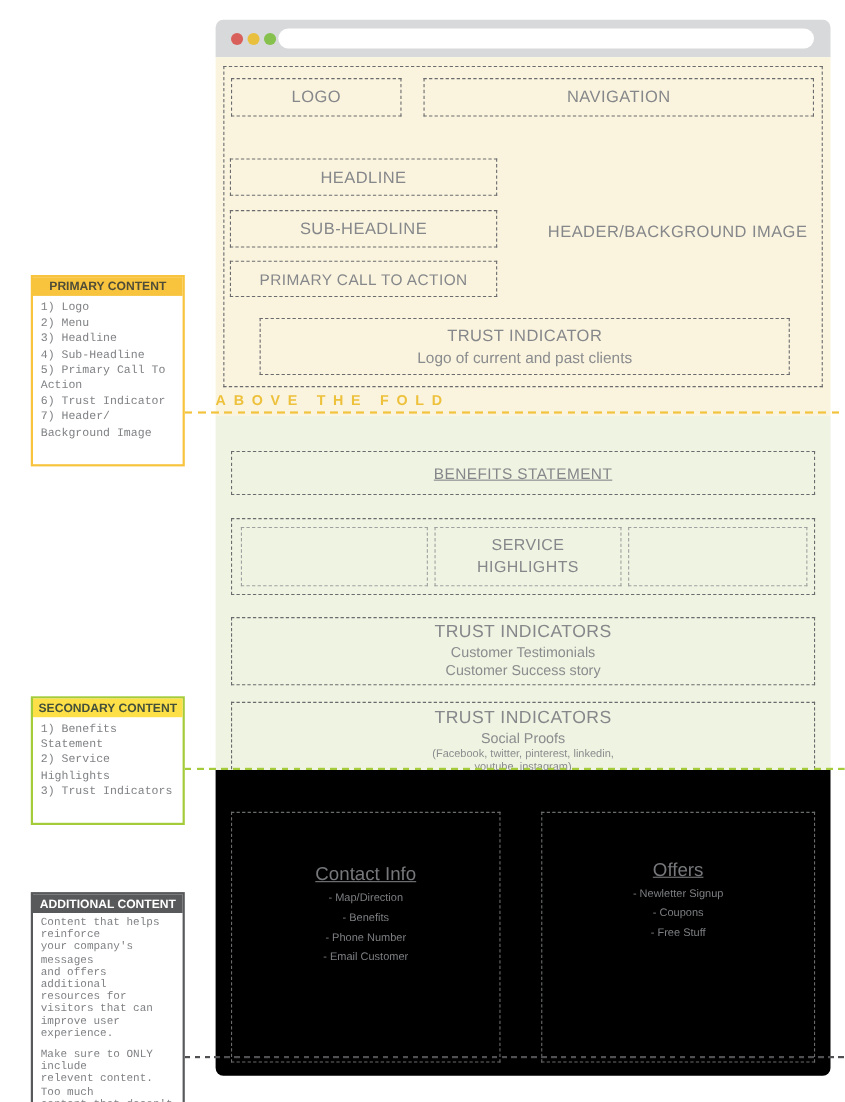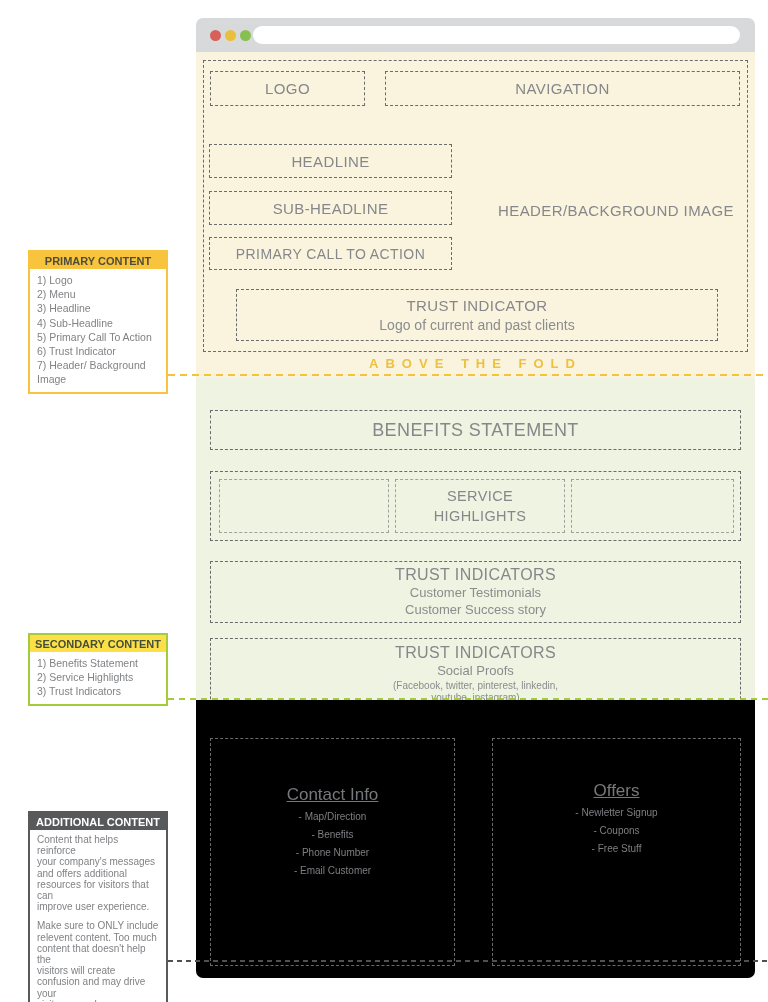--- a/index.html
+++ b/index.html
@@ -21,30 +21,30 @@
   .sec-cream{left:0;top:34px;width:559px;height:326px;background:#faf4df;}
   .sec-green{left:0;top:360px;width:559px;height:322px;background:#eff3e1;}
   .sec-gray{left:0;top:682px;width:559px;height:278px;background:#000000;border-radius:0 0 7px 7px;}
   
   .wf{border:1px dashed #6a6b6d;display:flex;flex-direction:column;align-items:center;justify-content:center;text-align:center;box-sizing:border-box;}
   .wf.light{border-color:#9fa1a0;}
   .lbl{color:#85878a;font-size:15px;letter-spacing:0.4px;}
   .lbl-sm{color:#8a8c8e;font-size:14px;margin-top:3px;}
   .pre{white-space:pre-line;}
   
-  .fold{left:0;top:304px;width:559px;text-align:center;color:#eec13c;font-weight:bold;font-size:13px;letter-spacing:7px;}
+  .fold{left:0;top:304px;width:559px;color:#eec13c;font-weight:bold;font-size:13px;letter-spacing:7px;}
   
   .connector{height:2px;z-index:5;}
   .line-yellow{left:168px;top:374px;width:600px;background:repeating-linear-gradient(90deg,#f2c33d 0 7px,transparent 7px 12px);}
   .line-green{left:168px;top:698px;width:600px;background:repeating-linear-gradient(90deg,#a4cc3a 0 6px,transparent 6px 11px);}
   .line-dark{left:168px;top:960px;width:600px;background:repeating-linear-gradient(90deg,#505052 0 5px,transparent 5px 9px);}
   
   .note{left:28px;width:140px;background:#ffffff;box-sizing:border-box;z-index:6;}
   .note .hdr{font-size:11px;font-weight:bold;text-align:center;padding:3px 0 2px 0;}
-  .note .body{padding:4px 7px 5px 7px;color:#808285;}
+  .note .body{padding:4px 7px 21px 7px;color:#808285;font-family:Liberation Mono, monospace;}
   .note.primary{top:250px;border:2px solid #f8c43d;}
   .note.primary .hdr{background:#f8c43d;color:#4f4c38;}
   .note.secondary{top:633px;border:2px solid #a4cc3a;}
   .note.secondary .hdr{background:#fde047;color:#44503a;}
   .note.additional{top:811px;border:2px solid #58595b;}
   .note.additional .hdr{background:#58595b;color:#ffffff;}
   .note .item{font-size:10.5px;line-height:14.2px;}
   .note .para{font-size:10px;line-height:11.2px;margin:0 0 8px 0;}
   .note .para:last-child{margin-bottom:0;}
   
@@ -91,21 +91,21 @@
       </div>
       <div class="abs wf" style="left:40px;top:237px;width:482px;height:52px;">
         <span class="lbl">TRUST INDICATOR</span>
         <span class="lbl-sm">Logo of current and past clients</span>
       </div>
       <div class="abs fold">ABOVE THE FOLD</div>
     </div>
 
     <div class="abs sec-green">
       <div class="abs wf" style="left:14px;top:32px;width:531px;height:40px;">
-        <span class="lbl" style="font-size:18px;">BENEFITS STATEMENT</span>
+        <span class="lbl" style="font-size:14px;text-decoration:underline;">BENEFITS STATEMENT</span>
       </div>
       <div class="abs wf" style="left:14px;top:93px;width:531px;height:70px;">
         <div class="abs wf light" style="left:8px;top:7px;width:170px;height:54px;"></div>
         <div class="abs wf light" style="left:184px;top:7px;width:170px;height:54px;">
           <span class="lbl pre" style="font-size:14.5px;line-height:20px;">SERVICE
 HIGHLIGHTS</span>
         </div>
         <div class="abs wf light" style="left:360px;top:7px;width:163px;height:54px;"></div>
       </div>
       <div class="abs wf" style="left:14px;top:183px;width:531px;height:62px;">

